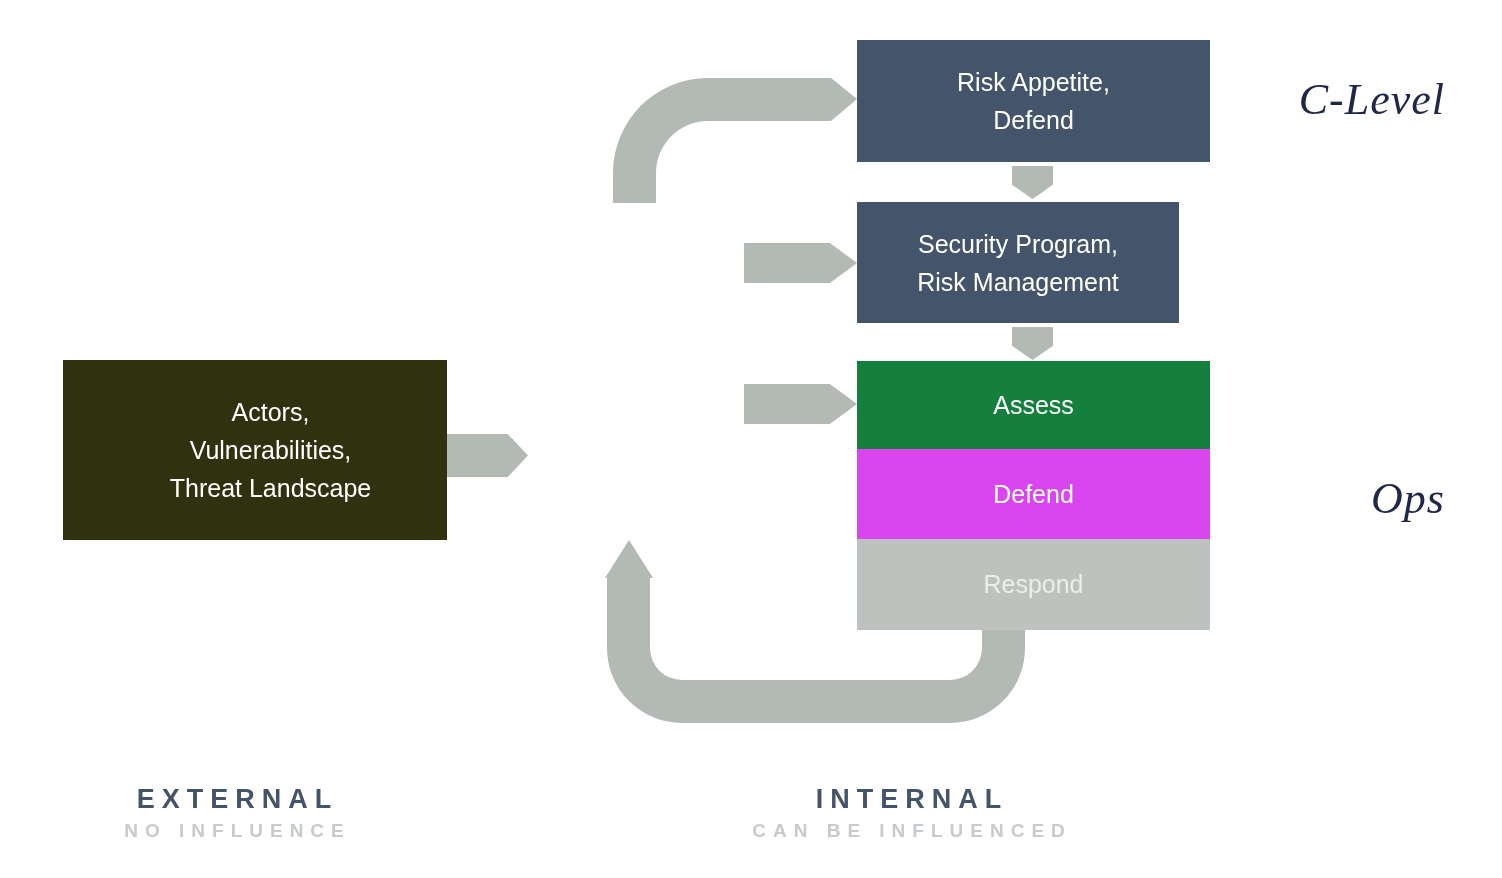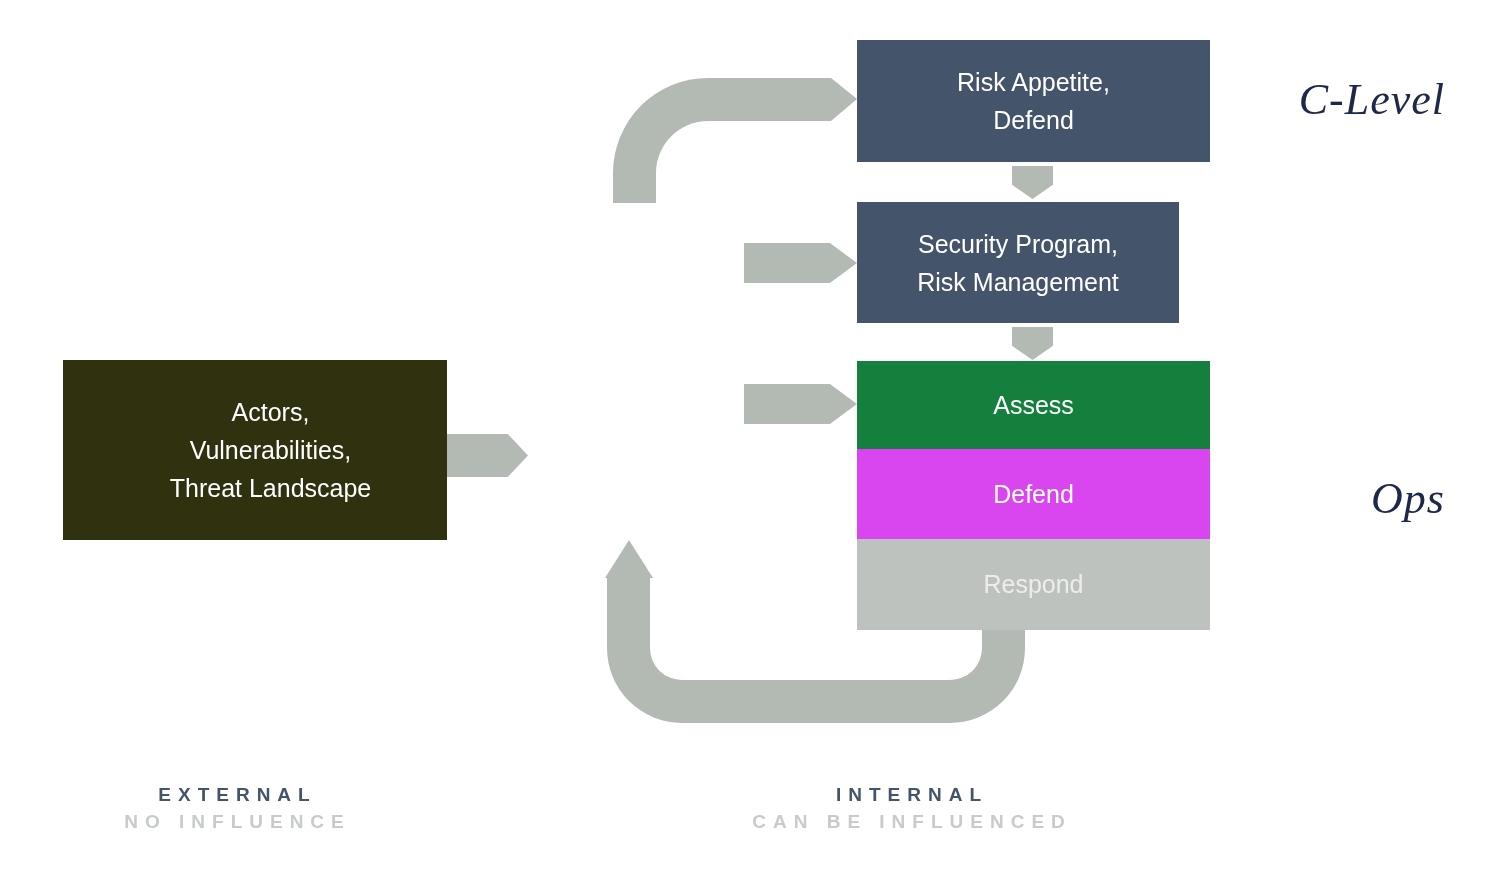--- a/index.html
+++ b/index.html
@@ -52,21 +52,21 @@
   }
   
   .role-label{
     left:1230px;width:215px;text-align:right;z-index:2;
     font-family:"Liberation Serif", serif;font-size:44px;line-height:48px;
     color:#20284a;letter-spacing:1px;font-style:italic;
   }
   
   .footer-block{text-align:center;z-index:2;}
   .footer-title{
-    font-size:19px;font-weight:700;letter-spacing:7px;color:#44546a;
+    font-size:27px;font-weight:700;letter-spacing:7px;color:#44546a;
   }
   .footer-sub{
     font-size:19px;font-weight:700;letter-spacing:7px;color:#c7cbc9;margin-top:5px;
   }
 </style>
 </head>
 <body>
 
 <div id="stage">
 

